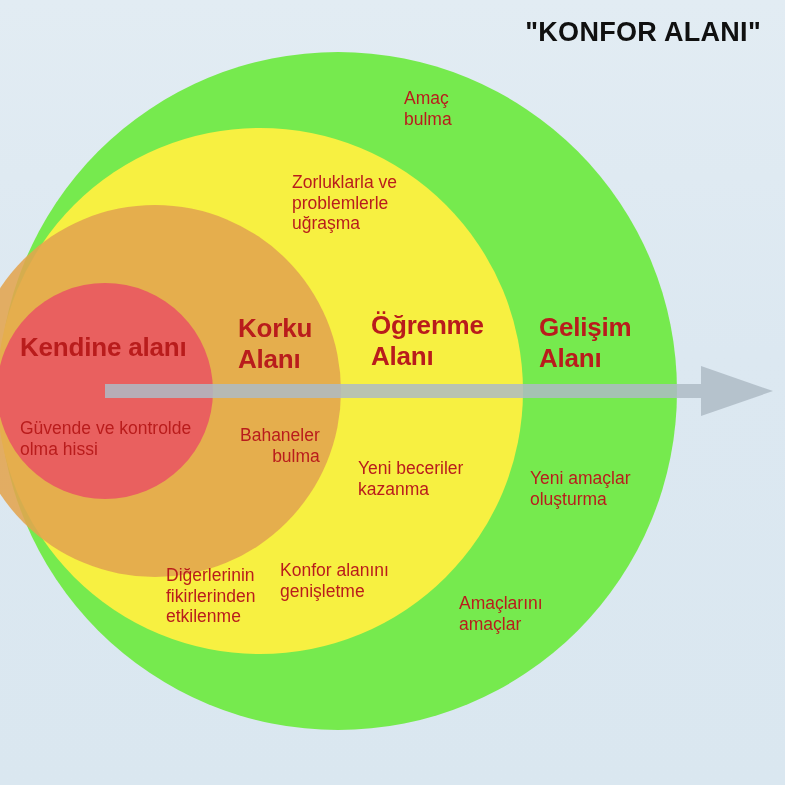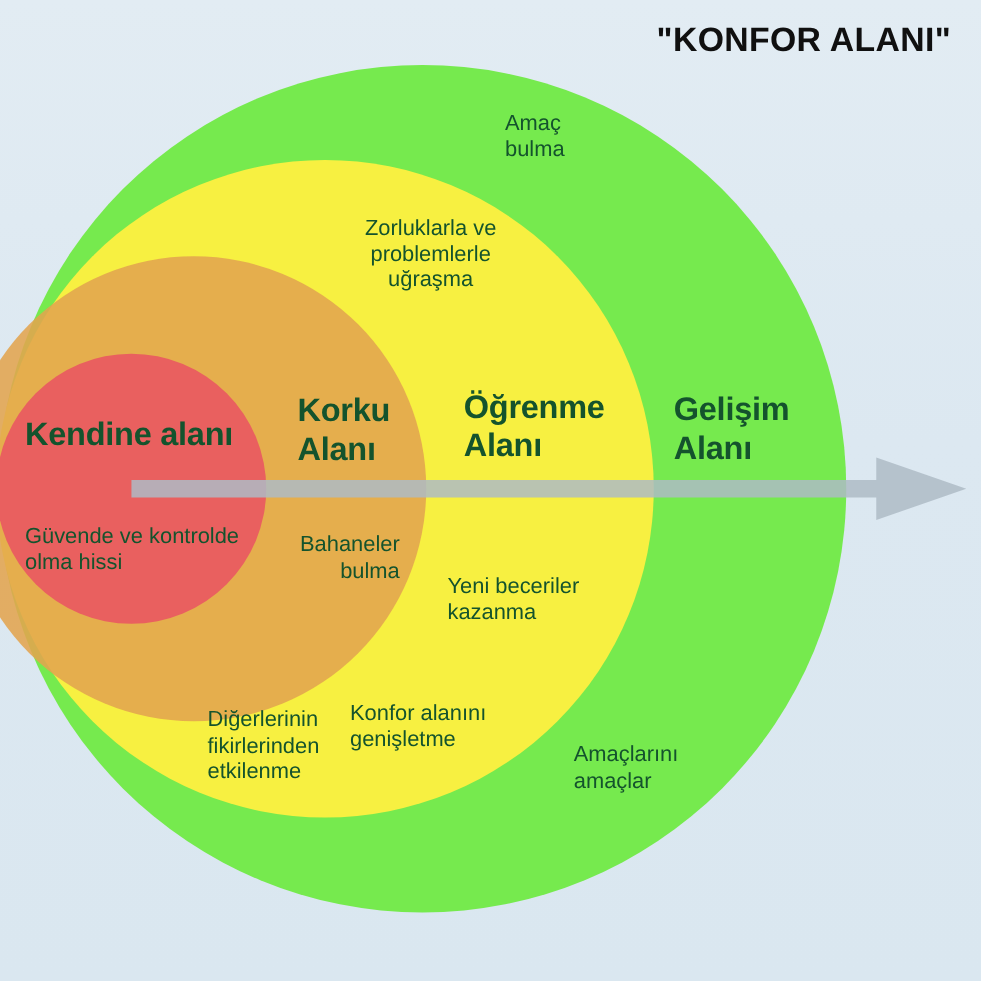--- a/index.html
+++ b/index.html
@@ -69,21 +69,21 @@
     top: 362px;
     width: 672px;
     height: 58px;
     pointer-events: none;
   }
   #arrow svg { display: block; width: 100%; height: 100%; }
 
   
   .label {
     position: absolute;
-    color: #14532d;
+    color: #b91c1c;
     line-height: 1.18;
     white-space: pre-line;
   }
   .zone-title {
     font-size: 26px;
     font-weight: bold;
     letter-spacing: -0.2px;
   }
   .note {
     font-size: 17.5px;
@@ -101,21 +101,21 @@
   }
 
   
   #t-comfort  { left: 20px;  top: 332px; }
   #t-fear     { left: 238px; top: 313px; }
   #t-learning { left: 371px; top: 310px; }
   #t-growth   { left: 539px; top: 312px; }
 
   
   #n-amac        { left: 404px; top: 88px; }
-  #n-zorluklar   { left: 292px; top: 172px; text-align: center; }
+  #n-zorluklar   { left: 292px; top: 172px; }
   #n-hayaller    { left: 490px; top: 172px; }
   #n-kendine     { left: 158px; top: 235px; }
   #n-guvende     { left: 20px;  top: 418px; }
   #n-bahaneler   { left: 240px; top: 425px; text-align: right; }
   #n-yenibecer   { left: 358px; top: 458px; }
   #n-yeniamac    { left: 530px; top: 468px; }
   #n-digerleri   { left: 166px; top: 520px; margin-top: 45px; }
   #n-konforgen   { left: 280px; top: 560px; }
   #n-amaclarini  { left: 459px; top: 593px; }
 </style>
@@ -150,20 +150,22 @@
 bulma</div>
   <div class="label note" id="n-zorluklar">Zorluklarla ve
 problemlerle
 uğraşma</div>
   <div class="label note" id="n-guvende">Güvende ve kontrolde
 olma hissi</div>
   <div class="label note" id="n-bahaneler">Bahaneler
 bulma</div>
   <div class="label note" id="n-yenibecer">Yeni beceriler
 kazanma</div>
+  <div class="label note" id="n-yeniamac">Yeni amaçlar
+oluşturma</div>
   <div class="label note" id="n-digerleri">Diğerlerinin
 fikirlerinden
 etkilenme</div>
   <div class="label note" id="n-konforgen">Konfor alanını
 genişletme</div>
   <div class="label note" id="n-amaclarini">Amaçlarını
 amaçlar</div>
 </div>
 
 </body></html>

